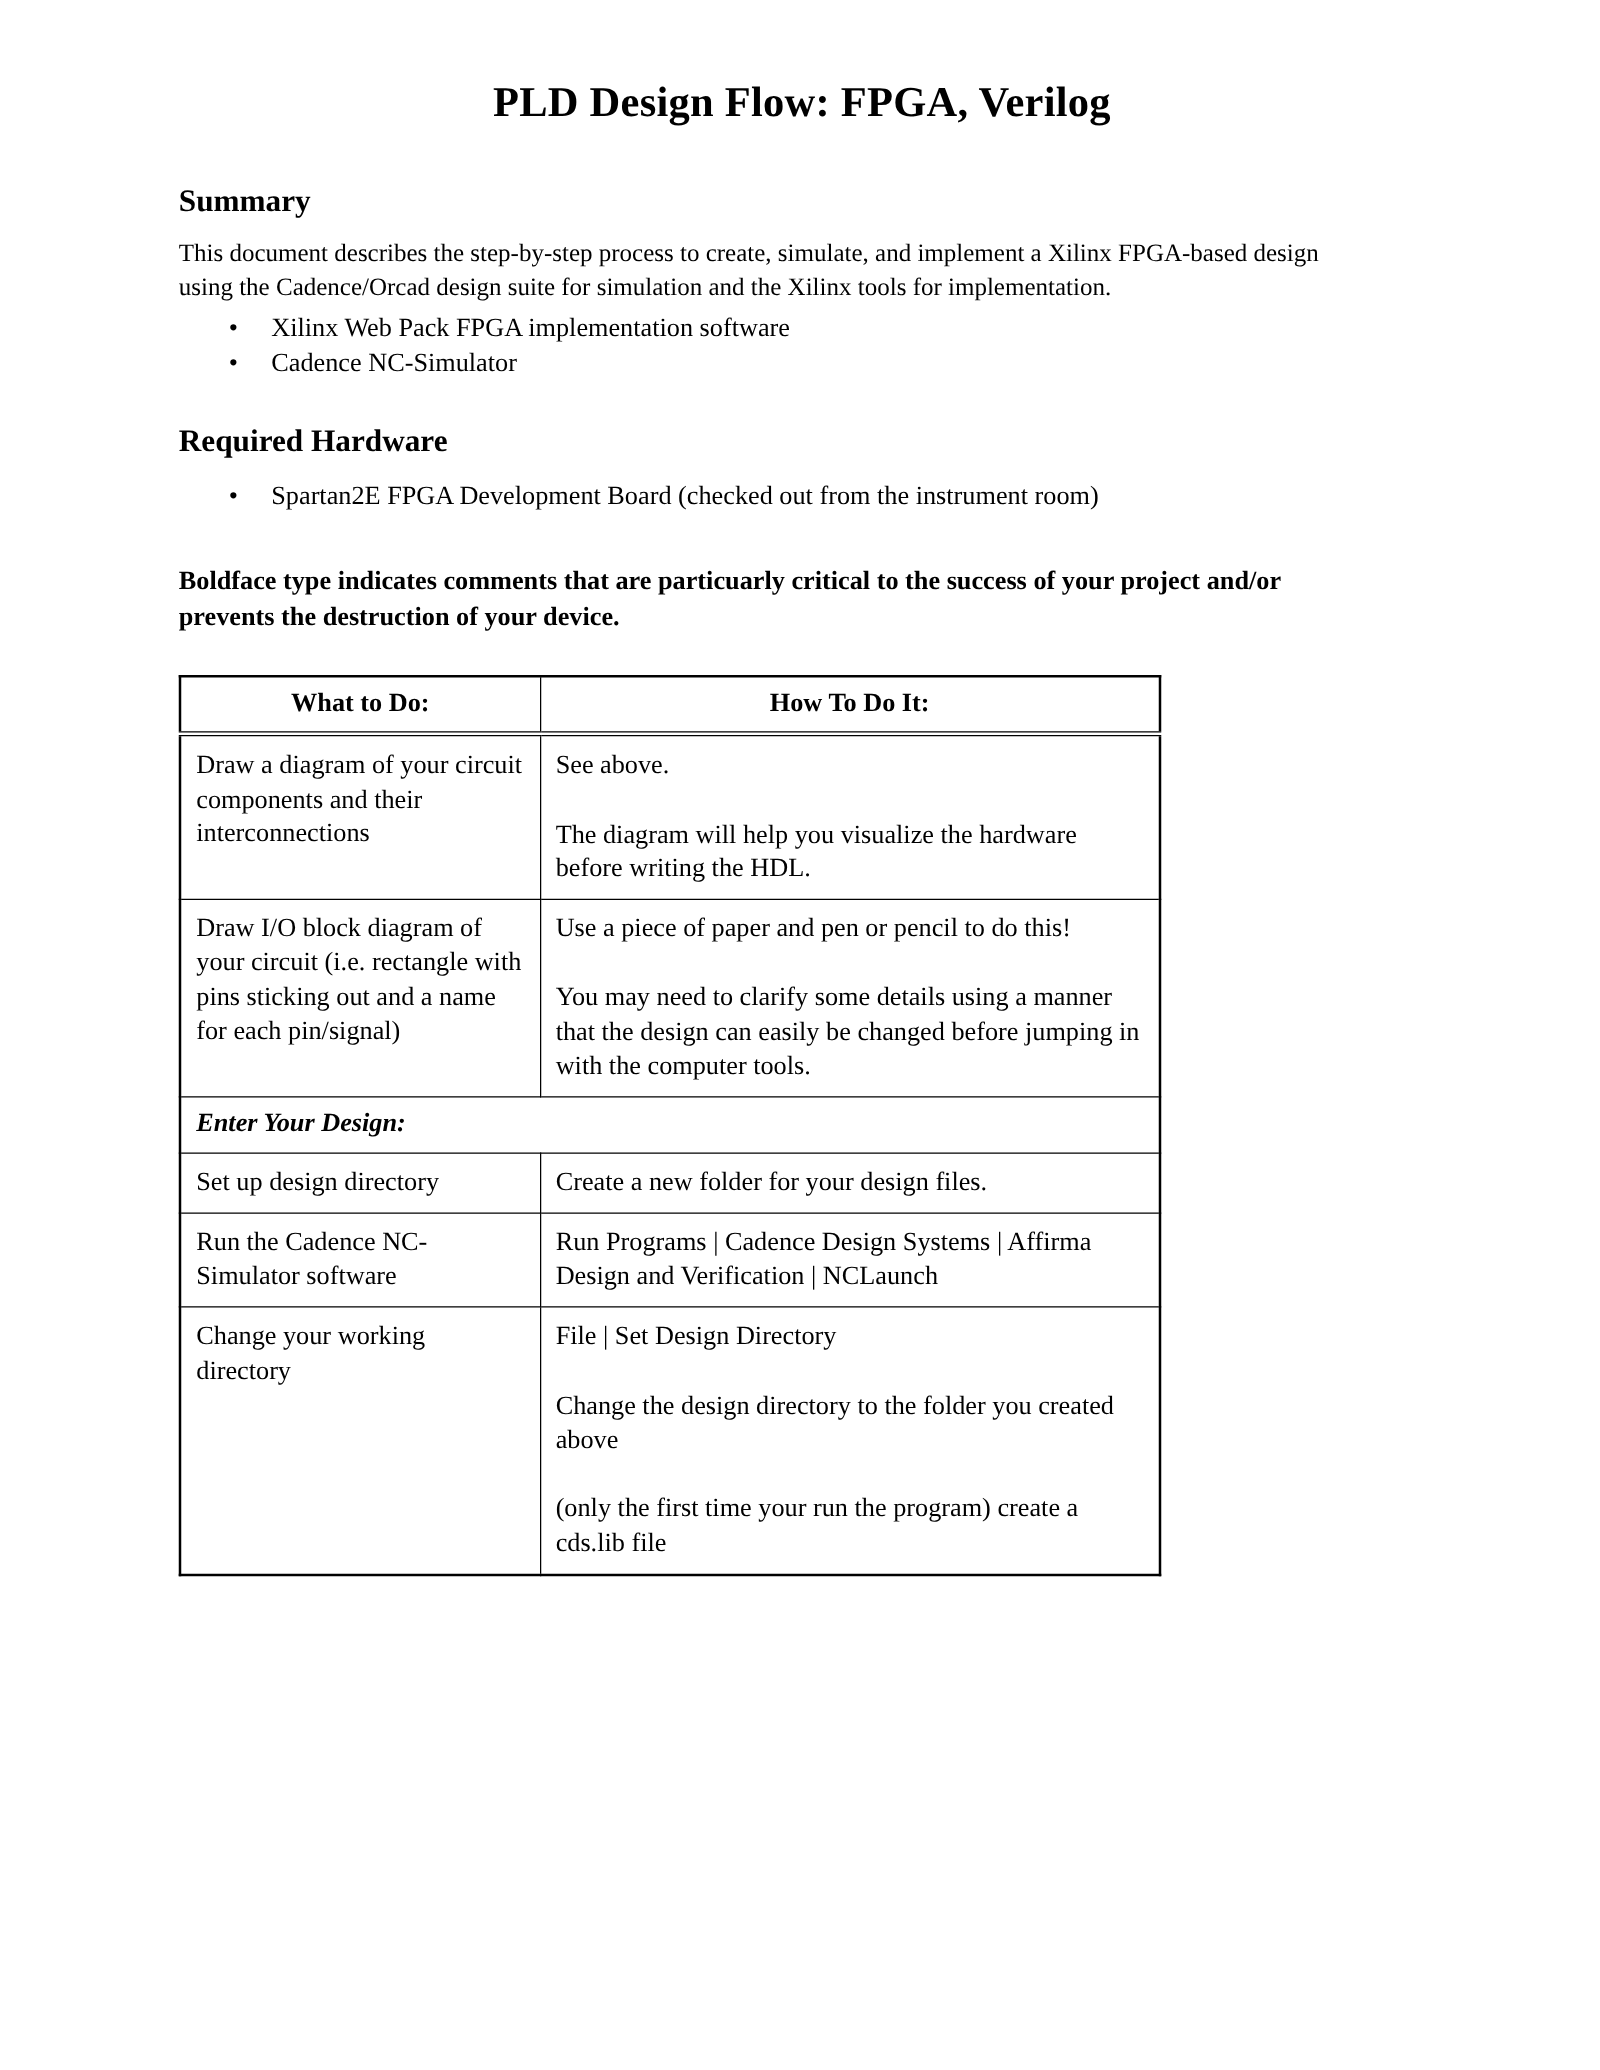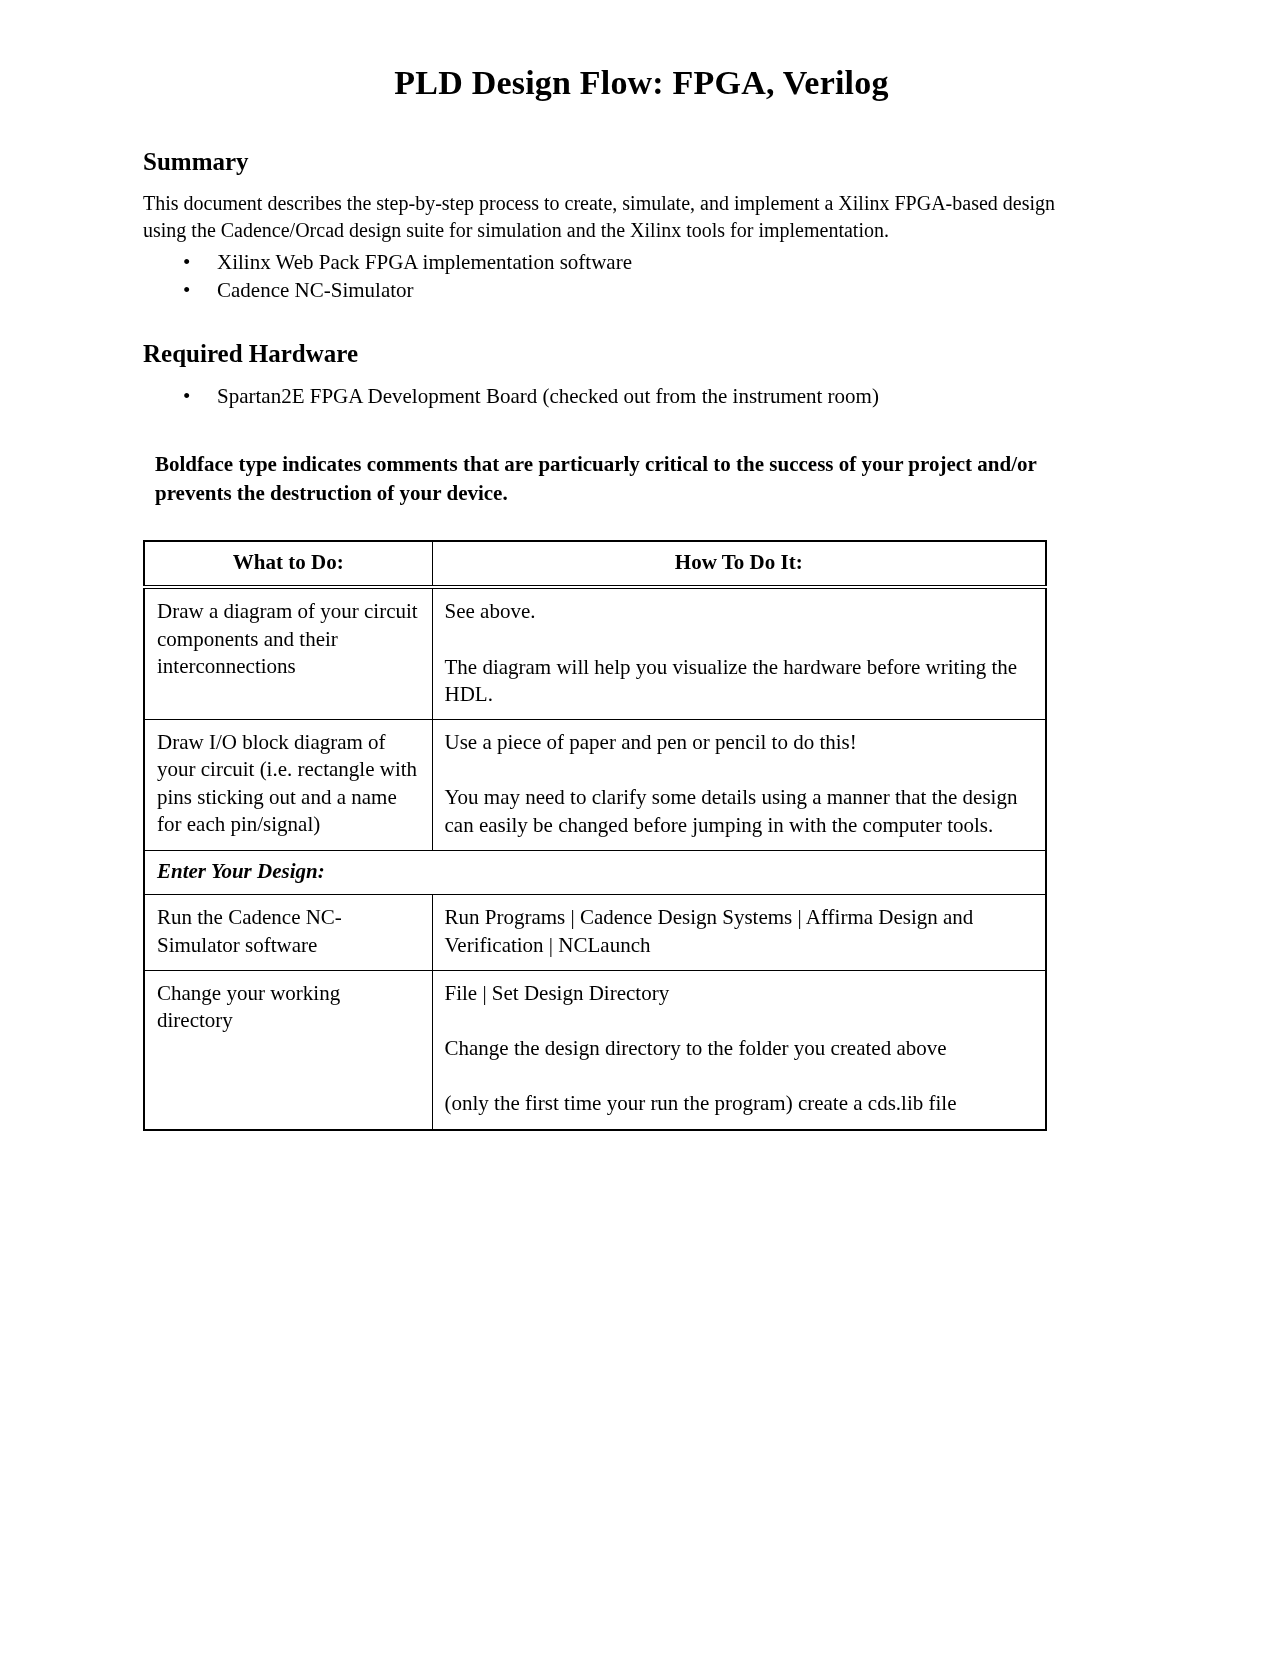--- a/index.html
+++ b/index.html
@@ -46,26 +46,26 @@
   ul.bullets li::before {
     content: "\2022";
     position: absolute;
     left: 0;
     top: 0;
   }
   p.bold-note {
     font-size: 21px;
     line-height: 1.38;
     font-weight: bold;
-    margin: 40px 0 0 12px;
+    margin: 40px 0 0 0;
     max-width: 940px;
   }
   table.steps {
     margin-top: 32px;
-    width: 904px;
+    width: 786px;
     border-collapse: collapse;
     border: 2px solid #000;
     table-layout: fixed;
   }
   table.steps col.col-what { width: 288px; }
   table.steps th,
   table.steps td {
     border: 1.5px solid #000;
     font-size: 21px;
     line-height: 1.3;
@@ -140,20 +140,26 @@
         <td>
           <p class="cellp">Use a piece of paper and pen or pencil to do this!</p>
           <p class="cellp">You may need to clarify some details using a manner that the design can easily be changed before jumping in with the computer tools.</p>
         </td>
       </tr>
 
       <tr class="section-row">
         <td colspan="2">Enter Your Design:</td>
       </tr>
 
+      <tr>
+        <td>Set up design directory</td>
+        <td>
+          <p class="cellp">Create a new folder for your design files.</p>
+        </td>
+      </tr>
 
       <tr>
         <td>Run the Cadence NC-Simulator software</td>
         <td>
           <p class="cellp">Run Programs | Cadence Design Systems | Affirma Design and Verification | NCLaunch</p>
         </td>
       </tr>
 
       <tr>
         <td>Change your working directory</td>

